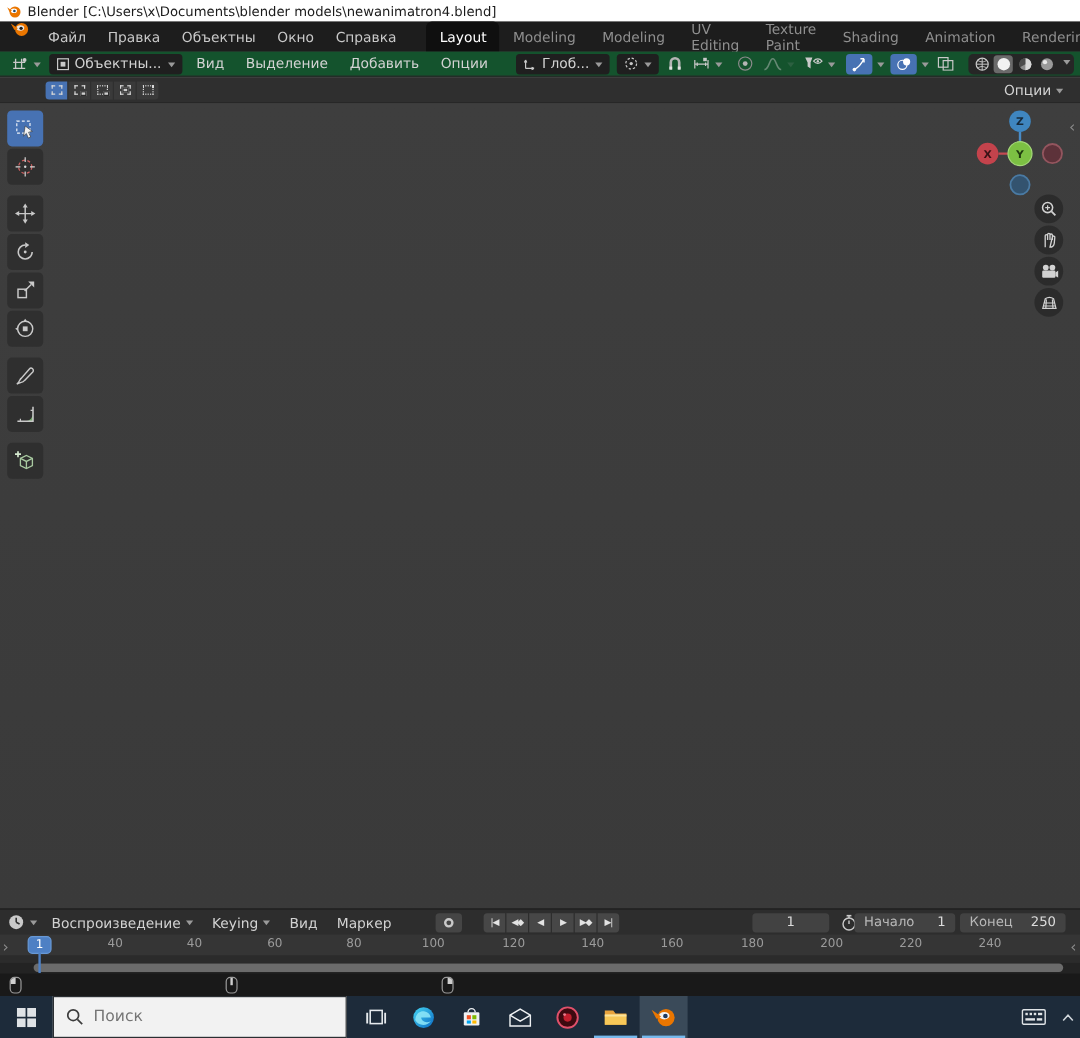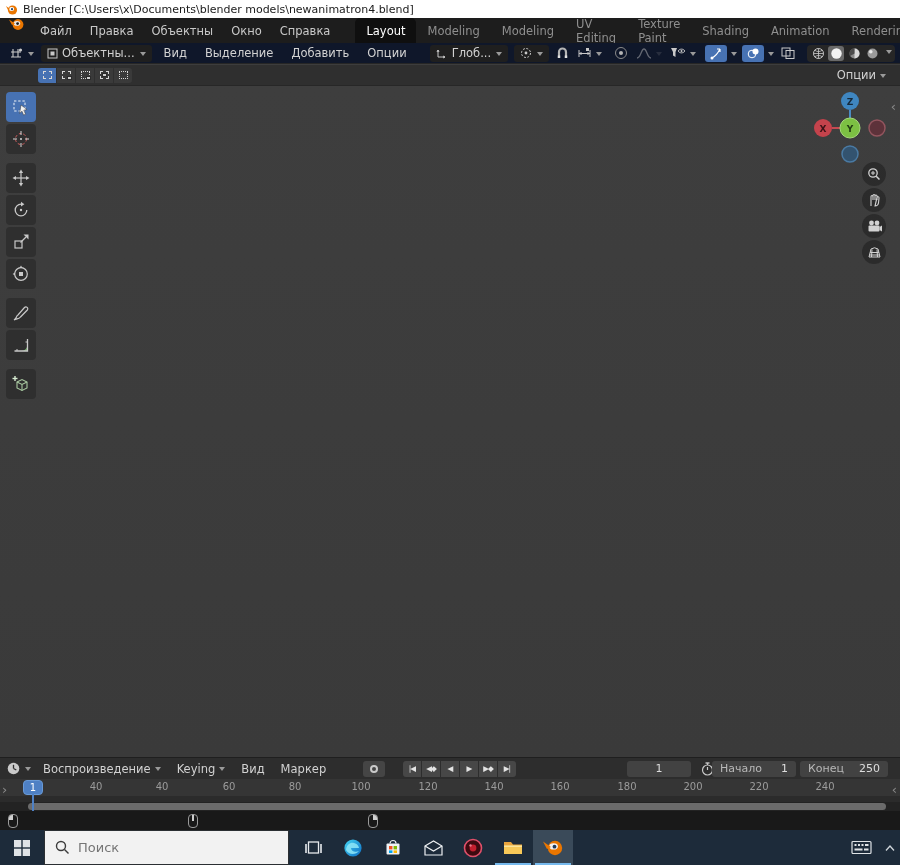--- a/index.html
+++ b/index.html
@@ -22,21 +22,21 @@
   .menu-item { padding:0 9px; height:100%; display:flex; align-items:center; cursor:default; }
   .ws-tabs { display:flex; margin-left:16px; height:100%; }
   .ws-tab { padding:0 11px; height:100%; display:flex; align-items:center; color:#8f8f8f; }
   .ws-tab.active { background:#0f0f0f; color:#ffffff; border-radius:5px 5px 0 0; }
 
   .chv { display:inline-block; width:0; height:0; border:3px solid transparent;
     border-top:4px solid #9a9a9a; margin-left:4px; position:relative; top:2px; }
   .chv.dim { opacity:.4; }
 
   
-  .vph { position:absolute; top:43px; left:0; right:0; height:21px; background:#0f172a;
+  .vph { position:absolute; top:43px; left:0; right:0; height:21px; background:#14532d;
     border-bottom:1px solid #262626; display:flex; align-items:center; font-size:11.5px;
     color:#d2d2d2; padding:0 5px; }
   .drop { display:flex; align-items:center; background:#1f1f1f; border-radius:3px;
     height:17px; padding:0 6px; margin:0 3px; gap:4px; }
   .flaticon { display:flex; align-items:center; margin:0 4px; }
   .blue-btn { display:flex; align-items:center; justify-content:center; width:22px; height:17px;
     background:#4772b3; border-radius:3px; margin-left:5px; }
   .shading-group { display:flex; align-items:center; background:#262626; border-radius:4px;
     height:17px; padding:0 3px; margin-left:8px; gap:2px; }
   .shade-cell { width:16px; height:15px; display:flex; align-items:center; justify-content:center; border-radius:3px; }

